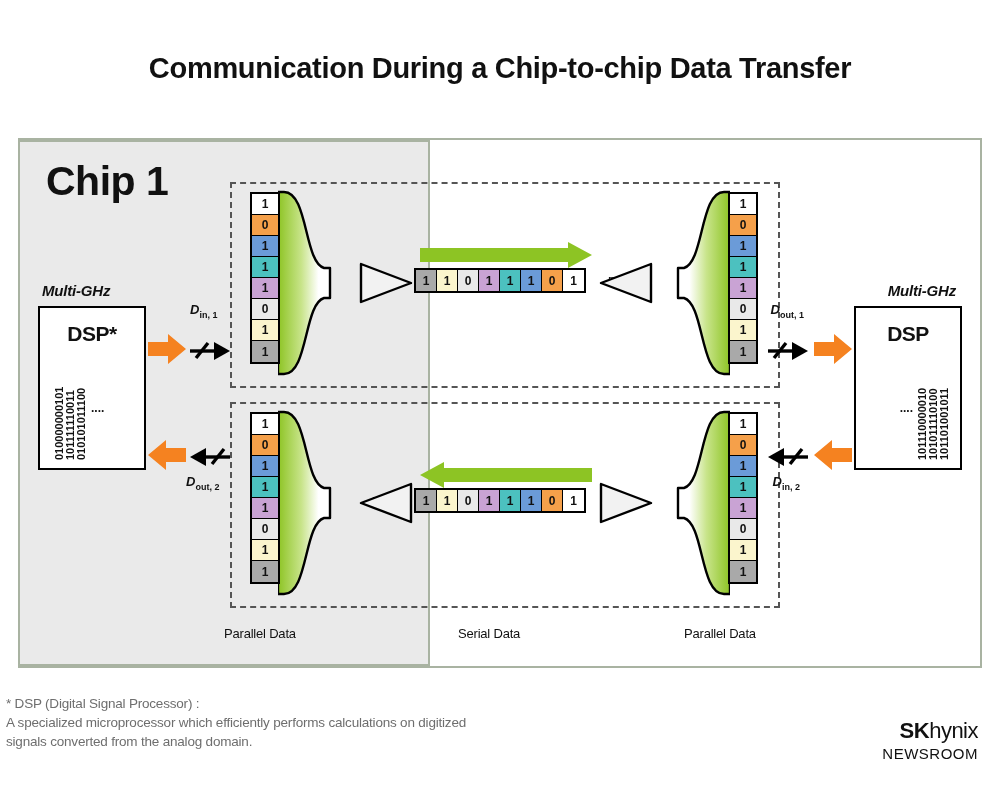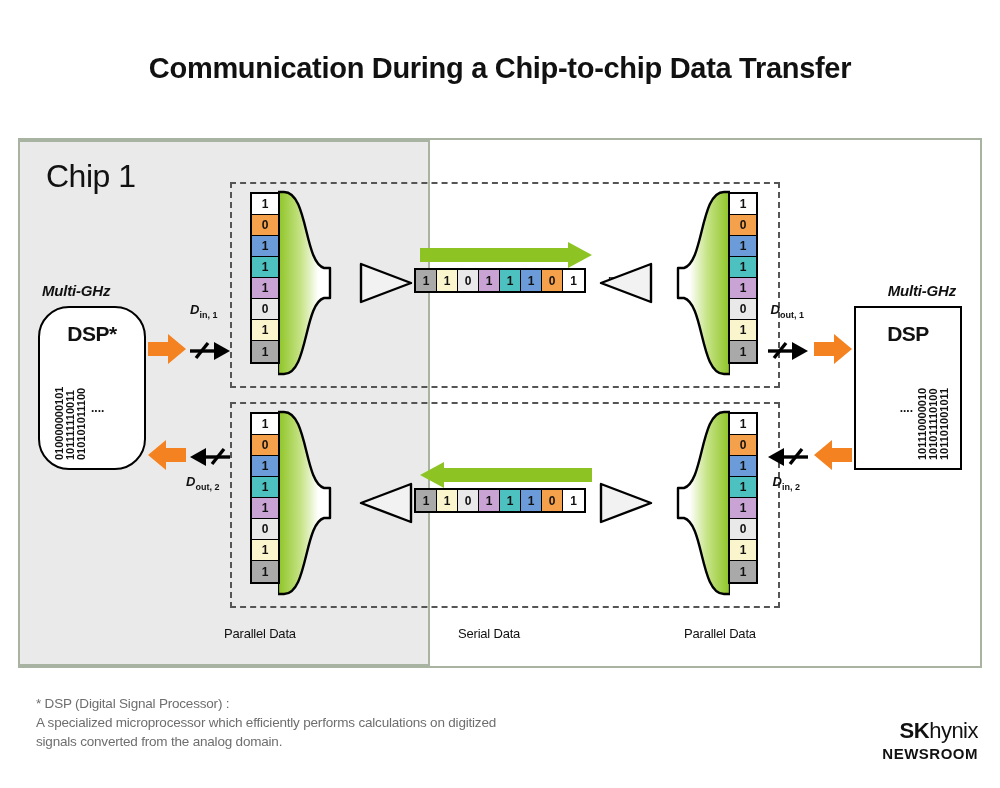--- a/index.html
+++ b/index.html
@@ -21,21 +21,21 @@
     position:absolute;left:18px;top:138px;width:964px;height:530px;
     border:2px solid #a9b3a2;box-sizing:border-box;background:#ffffff;
   }
   .chip-panel{
     position:absolute;top:0;height:100%;
     background:#eaeaea;border:2px solid #a9b3a2;box-sizing:border-box;
   }
   #chip1-panel{left:0;width:410px;border-left:none;}
   #chip2-panel{right:0;width:410px;border-right:none;}
   .chip-title{
-    position:absolute;top:16px;font-size:32px;font-weight:normal;color:#111;
+    position:absolute;top:16px;font-size:41px;font-weight:bold;color:#111;
     letter-spacing:-0.5px;
   }
   #chip1-title{left:26px;}
   #chip2-title{right:26px;}
 
   
   .dashed-box{
     position:absolute;border:2px dashed #555;box-sizing:border-box;
     background:transparent;
   }
@@ -126,46 +126,46 @@
   .dlabel sub{font-size:9px;font-style:normal;font-weight:bold;}
 
   
   .blabel{
     position:absolute;font-size:13px;color:#111;font-weight:normal;
     letter-spacing:-0.2px;
   }
 
   
   #footnote{
-    position:absolute;left:36px;top:694px;width:700px;
+    position:absolute;left:6px;top:694px;width:700px;
     font-size:13.5px;color:#6e6e6e;line-height:19px;letter-spacing:-0.2px;
     white-space:pre-line;
   }
   
   #logo{position:absolute;right:22px;top:718px;text-align:right;}
   #logo .l1{font-size:22px;font-weight:bold;color:#111;letter-spacing:-0.5px;}
   #logo .l1 .hy{font-weight:normal;}
-  #logo .l2{font-size:15px;font-weight:bold;color:#111;letter-spacing:0.5px;margin-top:1px;}
+  #logo .l2{font-size:15px;font-weight:normal;color:#111;letter-spacing:0.5px;margin-top:1px;}
 </style>
 </head>
 <body>
 
 <div id="title">Communication During a Chip-to-chip Data Transfer</div>
 
 <div id="frame">
 
   <div id="chip1-panel" class="chip-panel">
     <div id="chip1-title" class="chip-title">Chip 1</div>
   </div>
 
   <div id="dash-top" class="dashed-box"></div>
   <div id="dash-bot" class="dashed-box"></div>
 
   <div class="multighz" style="left:22px;top:142px;">Multi-GHz</div>
-  <div class="dsp-box" style="left:18px;top:166px;border-radius:31px;">
+  <div class="dsp-box" style="left:18px;top:166px;">
     <div class="dsp-title">DSP*</div>
     <div class="binblock" style="left:14px;top:48px;height:104px;">
       <div class="binline">010000000101</div>
       <div class="binline">101111110011</div>
       <div class="binline">010101011100</div>
       <div class="bindots">....</div>
     </div>
   </div>
 
   <div class="oarrow" style="left:128px;top:194px;">

